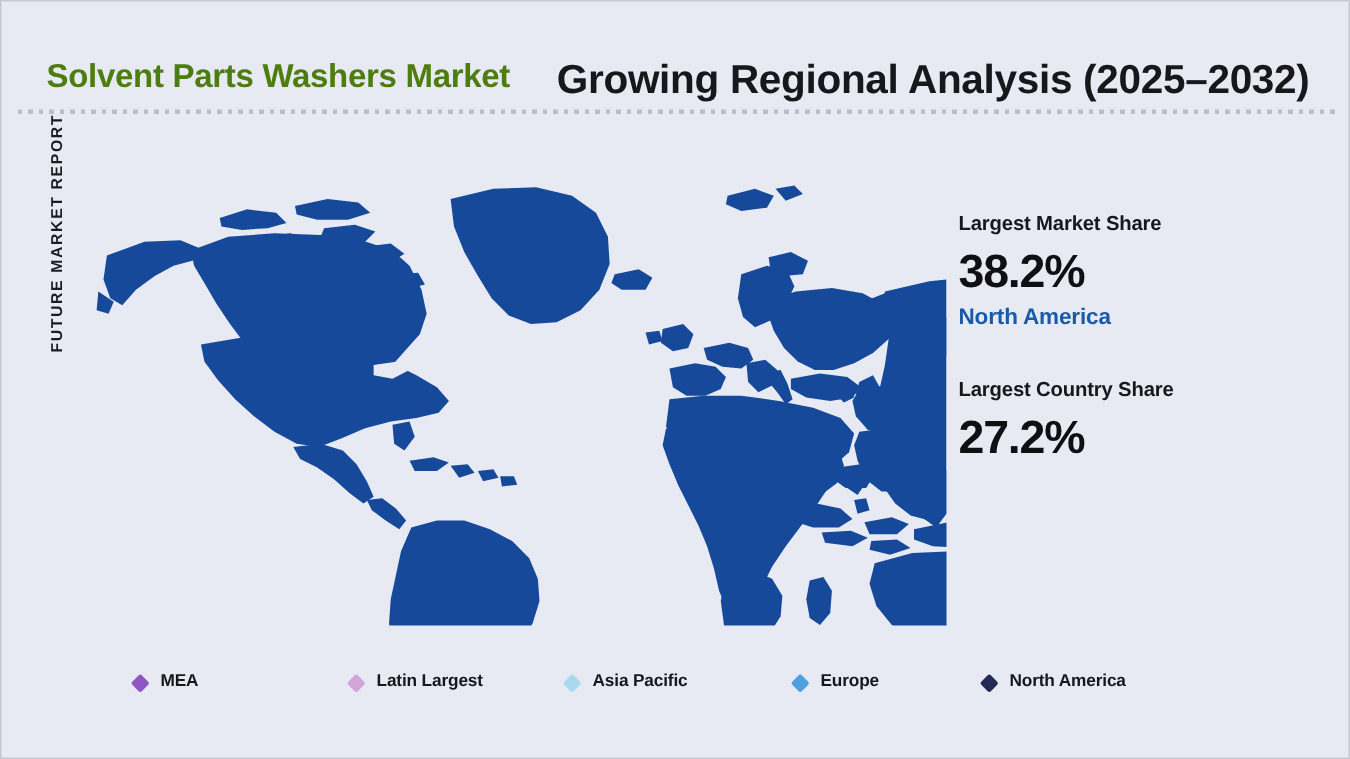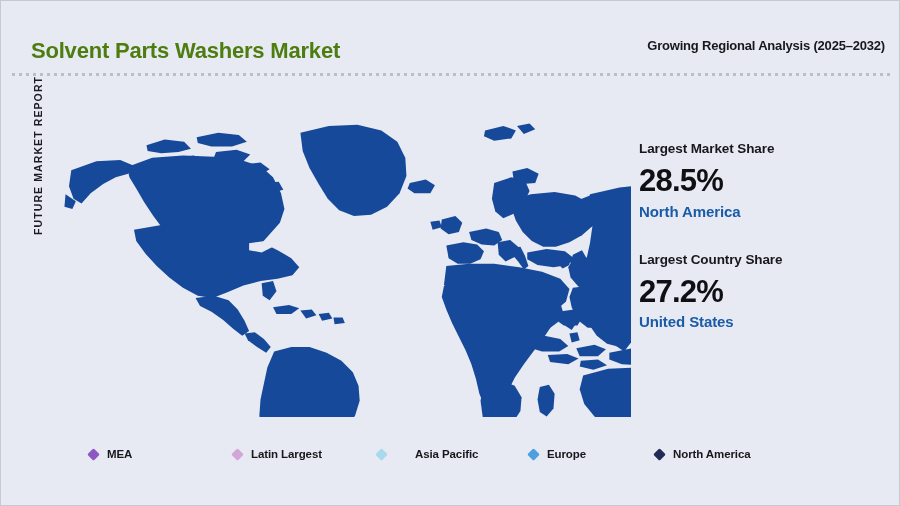--- a/index.html
+++ b/index.html
@@ -34,23 +34,23 @@
     left: 30px;
     top: 37px;
     font-size: 22px;
     font-weight: bold;
     color: #4d7c0f;
     letter-spacing: -0.2px;
     white-space: nowrap;
   }
   .header-title-right {
     position: absolute;
-    right: 16px;
+    right: 28px;
     top: 37px;
-    font-size: 13px;
+    font-size: 27px;
     font-weight: bold;
     color: #17171c;
     letter-spacing: -0.2px;
     white-space: nowrap;
   }
   .header-divider {
     position: absolute;
     left: 11px;
     top: 72px;
     width: 878px;
@@ -125,21 +125,21 @@
   .legend {
     position: absolute;
     left: 88px;
     top: 447px;
     width: 700px;
     height: 20px;
   }
   .legend-item {
     position: absolute;
     display: flex;
-    align-items: center;
+    align-items: flex-end;
     white-space: nowrap;
   }
   .legend-marker {
     width: 9px;
     height: 9px;
     transform: rotate(45deg);
     border-radius: 1.5px;
     margin-right: 9px;
     flex: 0 0 auto;
   }
@@ -299,45 +299,44 @@
         <path d="M1150 556 L1166 550 L1174 566 L1164 578 L1152 570 Z"></path>
         <path d="M1162 584 L1180 580 L1188 596 L1174 606 L1162 596 Z"></path>
       </g>
     </svg>
   </div>
 
   <div class="stats">
 
     <div class="stat-block">
       <div class="stat-label">Largest Market Share</div>
-      <div class="stat-value">28.5%</div>
+      <div class="stat-value">38.2%</div>
       <div class="stat-region">North America</div>
     </div>
 
     <div class="stat-block">
       <div class="stat-label">Largest Country Share</div>
       <div class="stat-value">27.2%</div>
-      <div class="stat-region">United States</div>
     </div>
 
   </div>
 
   <div class="legend">
 
     <div class="legend-item" style="left:0px;">
       <span class="legend-marker" style="background: rgb(142, 87, 196);"></span>
       <span class="legend-label">MEA</span>
     </div>
 
     <div class="legend-item" style="left:144px;">
       <span class="legend-marker" style="background: rgb(211, 166, 216);"></span>
       <span class="legend-label">Latin Largest</span>
     </div>
 
-    <div class="legend-item" style="left:288px;gap:20px;">
+    <div class="legend-item" style="left:288px;">
       <span class="legend-marker" style="background: rgb(168, 217, 237);"></span>
       <span class="legend-label">Asia Pacific</span>
     </div>
 
     <div class="legend-item" style="left:424px;padding-left:16px;">
       <span class="legend-marker" style="background: rgb(77, 159, 224);"></span>
       <span class="legend-label">Europe</span>
     </div>
 
     <div class="legend-item" style="left:566px;">

